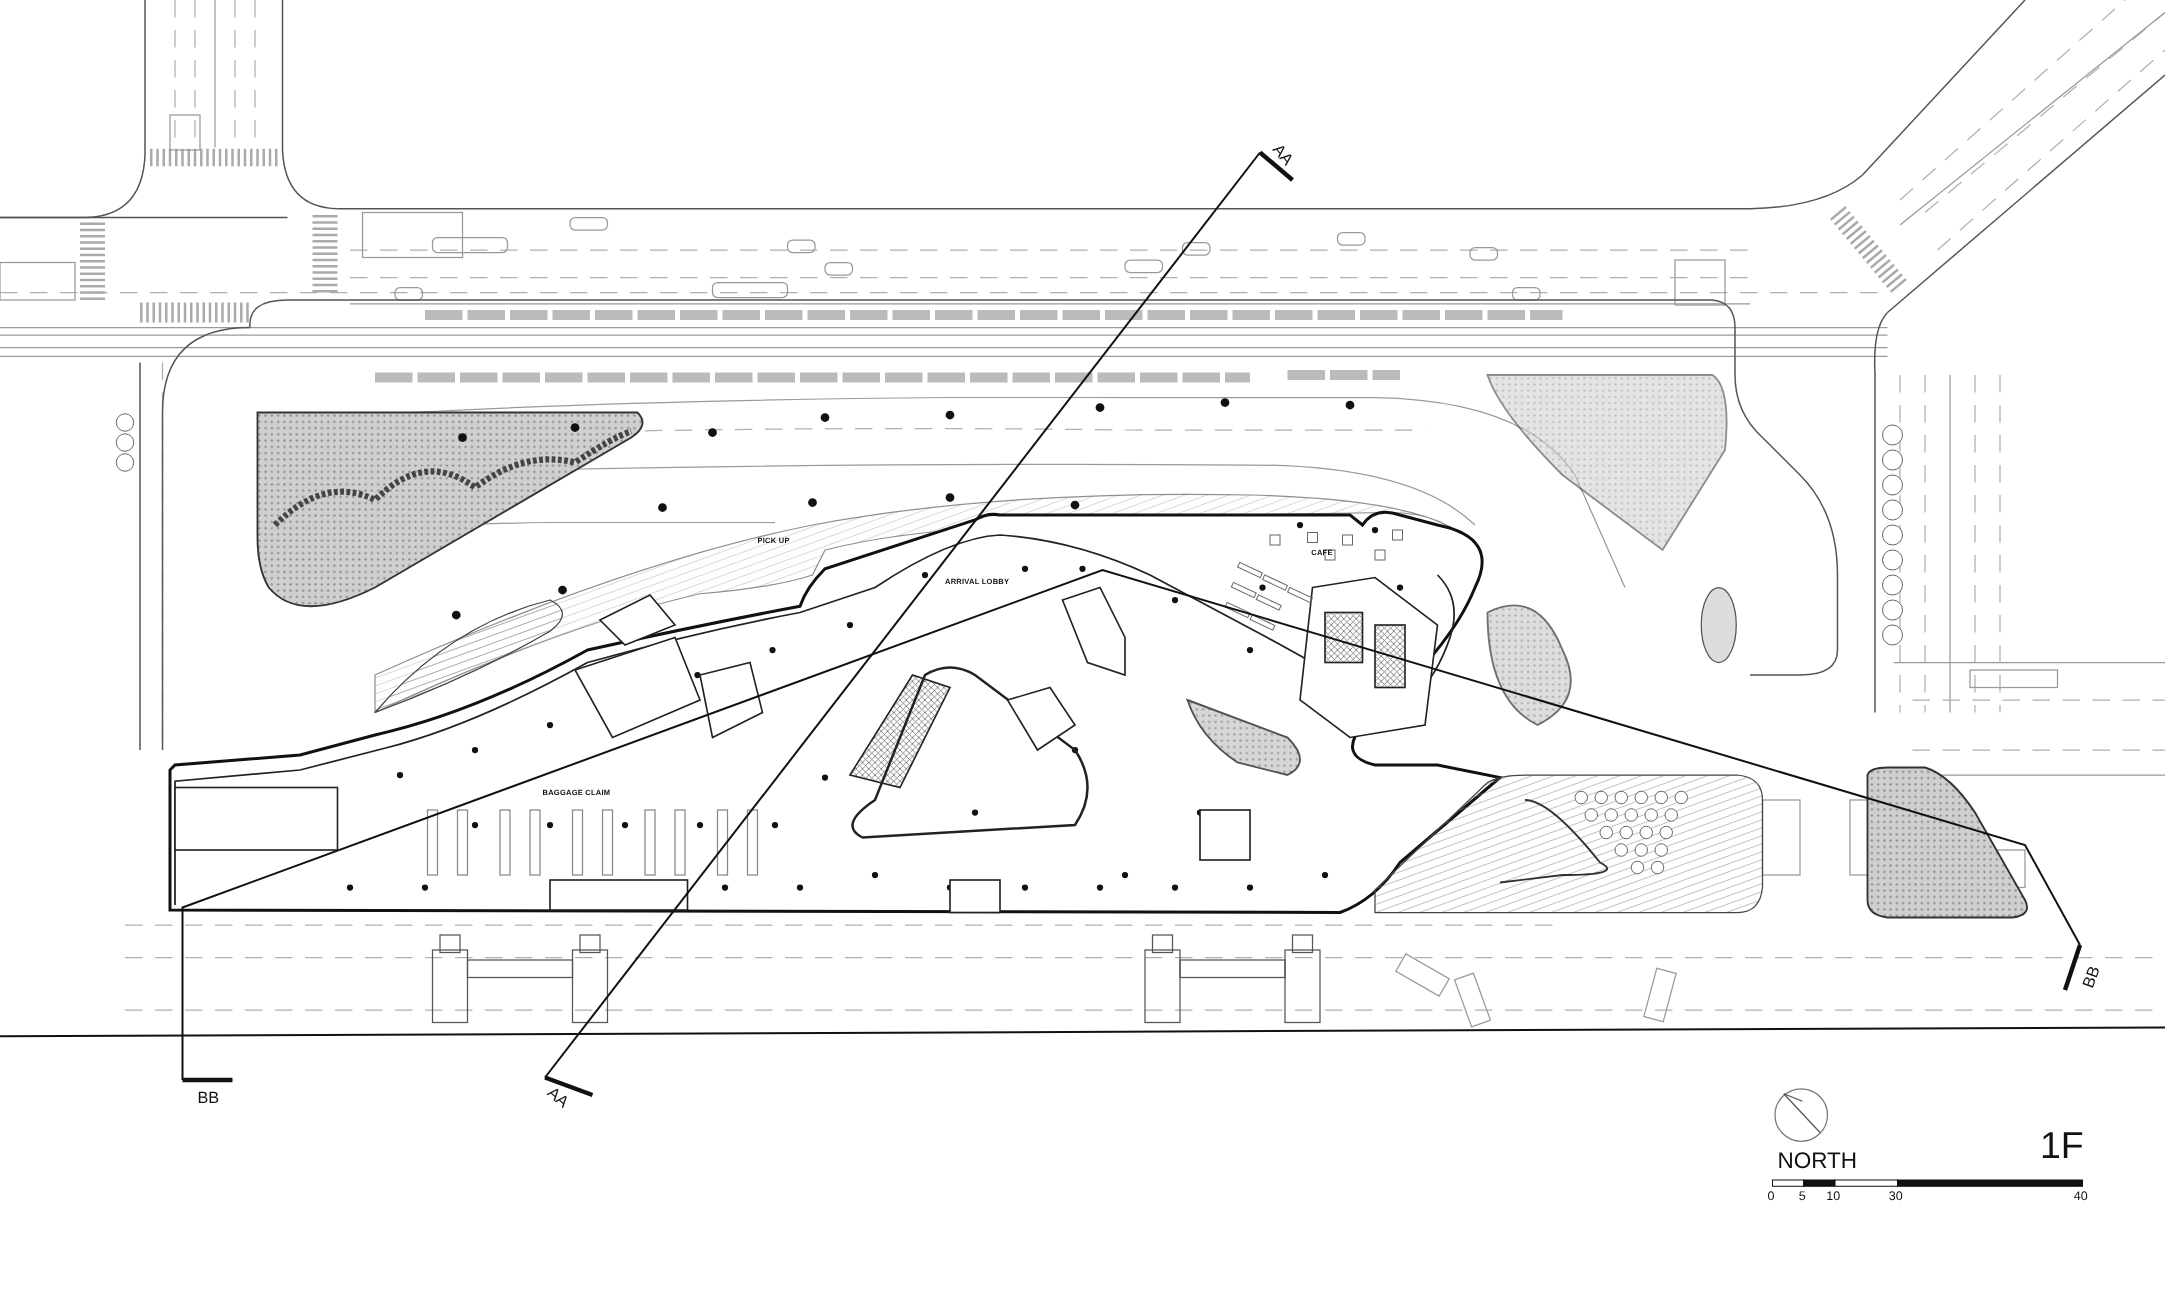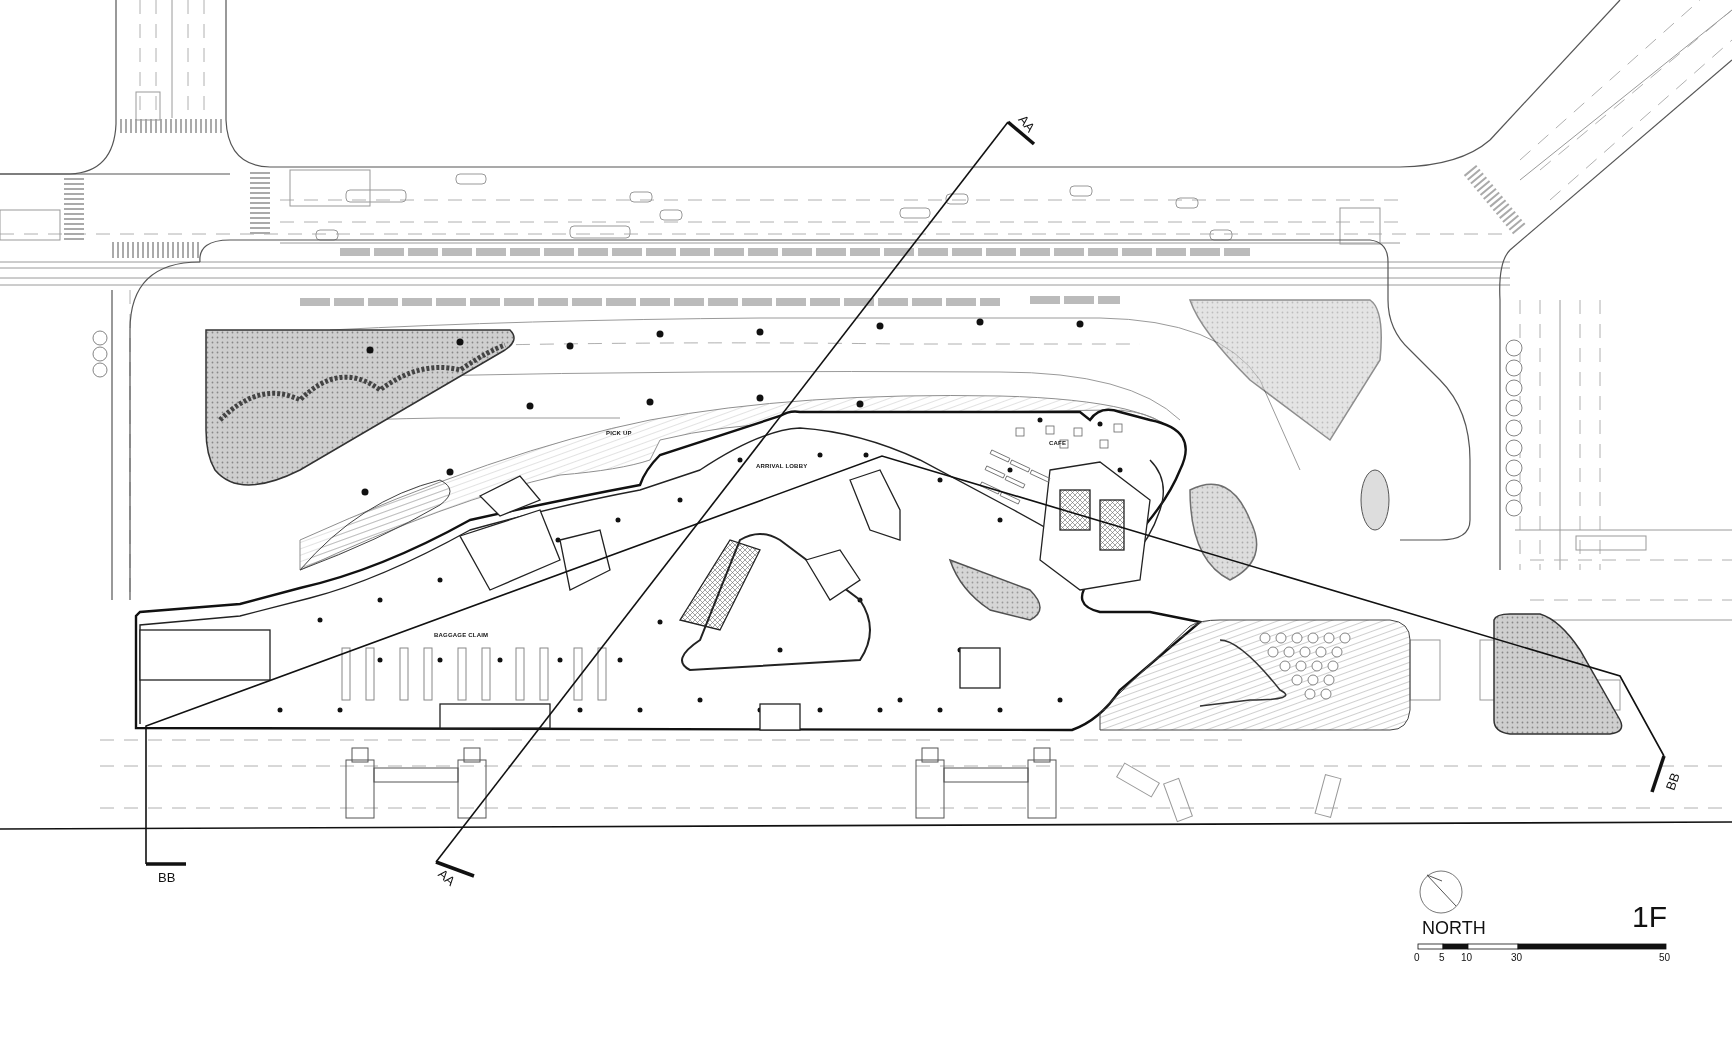--- a/index.html
+++ b/index.html
@@ -353,13 +353,13 @@
 <span class="lbl sec-lbl" style="left:158px; top:870px;">BB</span>
 <span class="lbl sec-lbl" style="left:1664px; top:774px; transform:rotate(-70deg);">BB</span>
 
 <span class="lbl north-lbl" style="left:1422px; top:918px;">NORTH</span>
 <span class="lbl floor-lbl" style="left:1632px; top:900px;text-align:center;">1F</span>
 
 <span class="lbl scale-tick" style="left:1414px; top:952px;">0</span>
 <span class="lbl scale-tick" style="left:1439px; top:952px;">5</span>
 <span class="lbl scale-tick" style="left:1461px; top:952px;">10</span>
 <span class="lbl scale-tick" style="left:1511px; top:952px;">30</span>
-<span class="lbl scale-tick" style="left:1659px; top:952px;">50</span>
+<span class="lbl scale-tick" style="left:1659px; top:952px;">40</span>
 
 </body></html>

